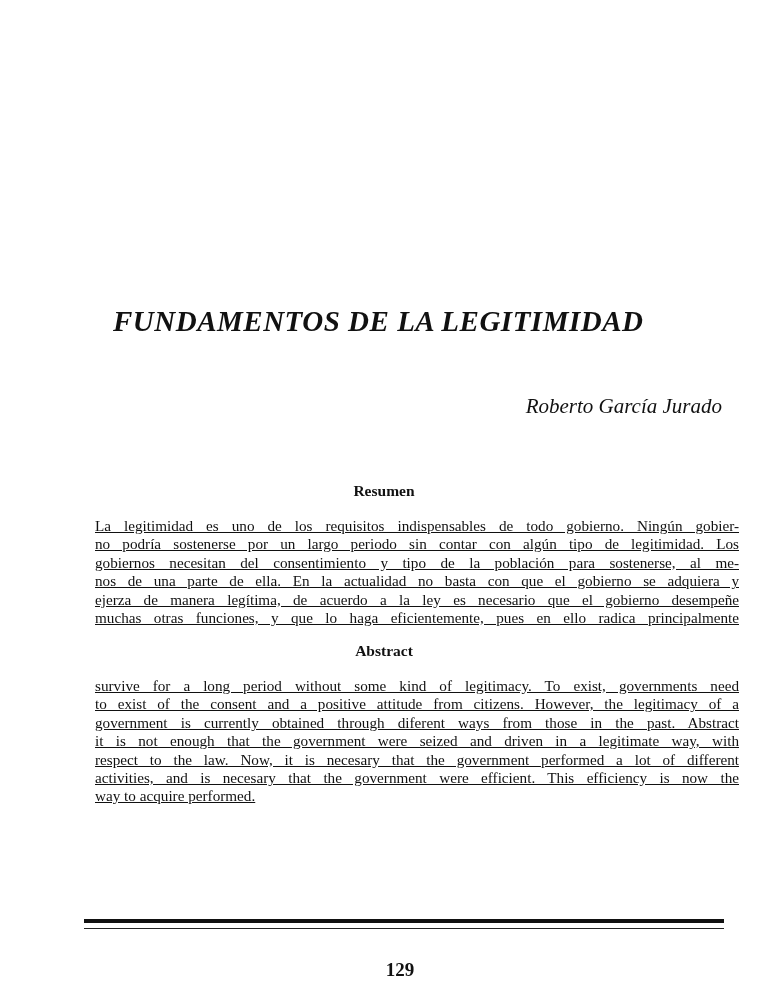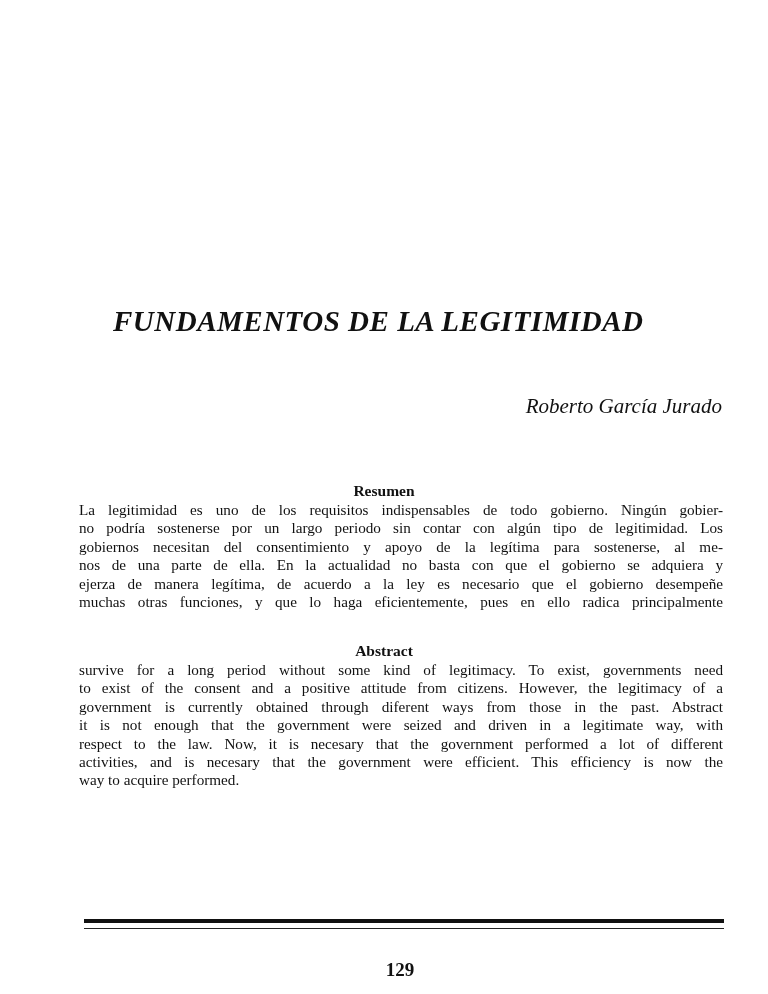--- a/index.html
+++ b/index.html
@@ -6,39 +6,39 @@
   body { width: 768px; height: 994px; position: relative; overflow: hidden;
          font-family: "Liberation Serif", "DejaVu Serif", serif; color: #111; }
   .title { position: absolute; left: 113px; top: 305px; font-size: 29px;
            font-weight: bold; font-style: italic; letter-spacing: 0.5px;
            white-space: nowrap; margin: 0; }
   .author { position: absolute; right: 46px; top: 394px; font-size: 21px;
             font-weight: normal; font-style: italic; white-space: nowrap; margin: 0; }
   .sec-head { position: absolute; left: 0; width: 768px; text-align: center;
               font-size: 15.5px; font-weight: bold; margin: 0; }
   .para { position: absolute; left: 79px; width: 644px; font-size: 15.2px;
-          line-height: 18.4px; text-align: justify; margin: 0; }
+          line-height: 18.4px; text-align: justify; margin: 16px; text-decoration: underline; }
   .para span { display: block; text-align: justify; text-align-last: justify; white-space: nowrap; }
   .para span.last { text-align-last: left; }
   .rule-thick { position: absolute; left: 84px; width: 640px; top: 919px; height: 4px; background: #111; }
   .rule-thin { position: absolute; left: 84px; width: 640px; top: 928px; height: 1px; background: #222; }
   .page-num { position: absolute; left: 0; width: 768px; text-align: center; top: 943px;
               font-size: 19px; font-weight: bold; margin: 16px; }
 </style>
 </head>
 <body>
 
 <h1 class="title">FUNDAMENTOS DE LA LEGITIMIDAD</h1>
 <p class="author">Roberto García Jurado</p>
 
 <h2 class="sec-head" style="top:482px;">Resumen</h2>
 <div class="para" style="top:501px;">
   <span>La legitimidad es uno de los requisitos indispensables de todo gobierno. Ningún gobier-</span>
   <span>no podría sostenerse por un largo periodo sin contar con algún tipo de legitimidad. Los</span>
-  <span>gobiernos necesitan del consentimiento y apoyo de la legítima para sostenerse, al me-</span>
+  <span>gobiernos necesitan del consentimiento y tipo de la población para sostenerse, al me-</span>
   <span>nos de una parte de ella. En la actualidad no basta con que el gobierno se adquiera y</span>
   <span>ejerza de manera legítima, de acuerdo a la ley es necesario que el gobierno desempeñe</span>
   <span>muchas otras funciones, y que lo haga eficientemente, pues en ello radica principalmente</span>
 </div>
 
 <h2 class="sec-head" style="top:642px;text-align:center;">Abstract</h2>
 <div class="para" style="top:661px;">
   <span>survive for a long period without some kind of legitimacy. To exist, governments need</span>
   <span>to exist of the consent and a positive attitude from citizens. However, the legitimacy of a</span>
   <span>government is currently obtained through diferent ways from those in the past. Abstract</span>

